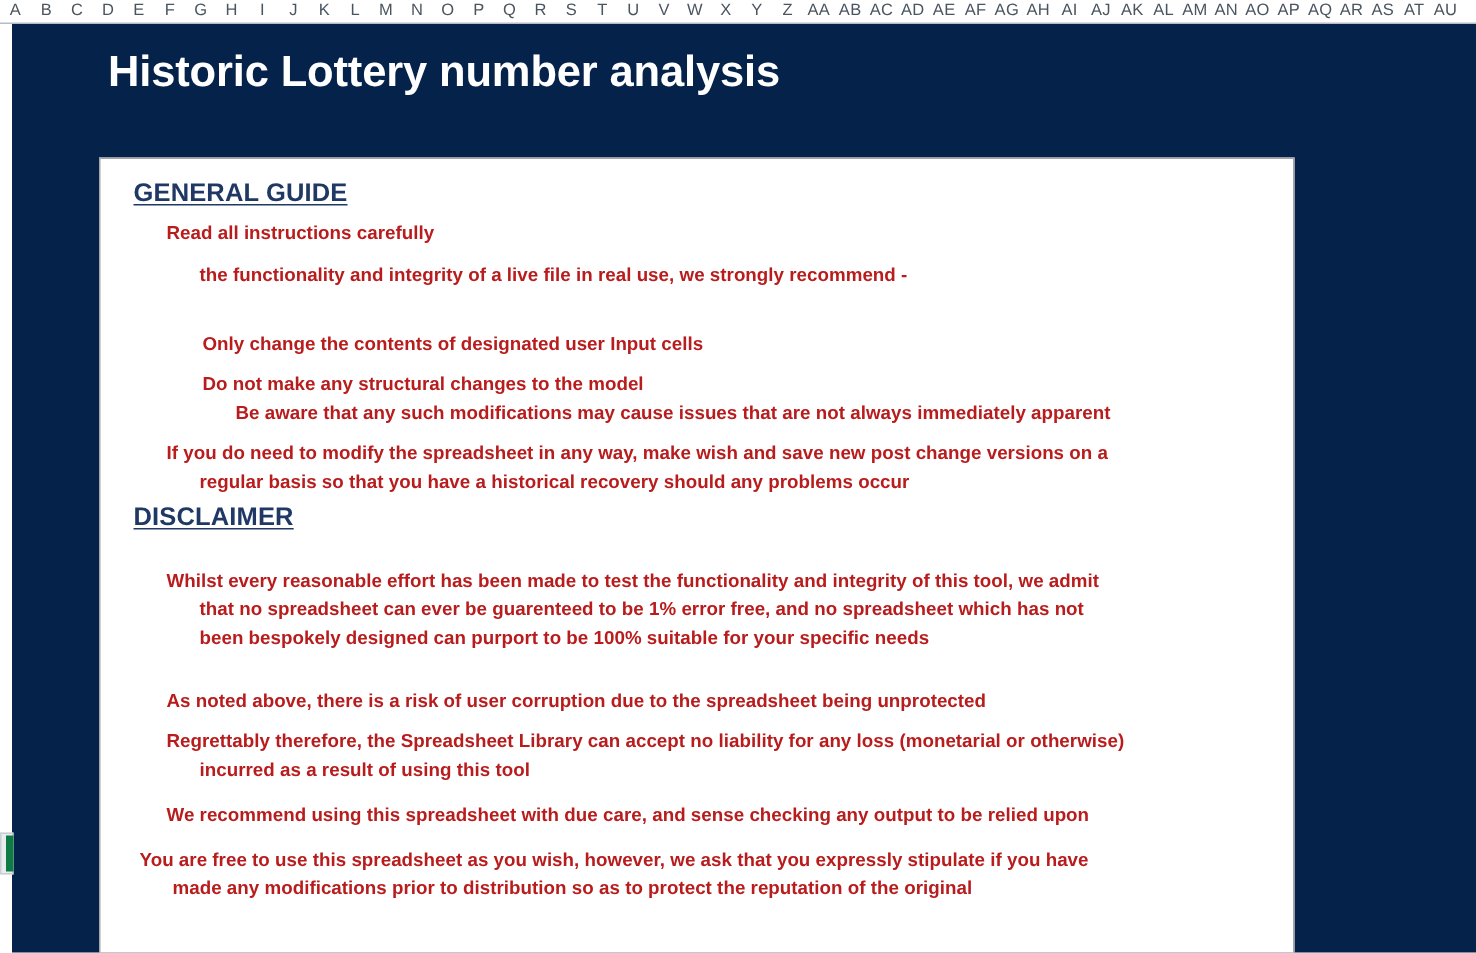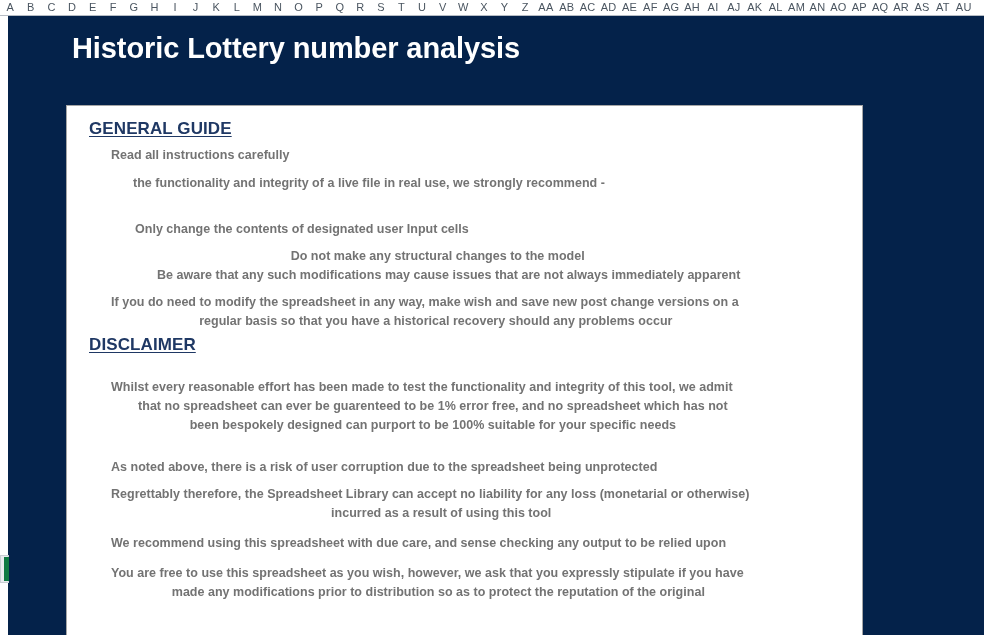--- a/index.html
+++ b/index.html
@@ -89,25 +89,24 @@
     text-decoration: underline;
     text-underline-offset: 2px;
     font-family: "Liberation Sans", sans-serif;
     white-space: nowrap;
     letter-spacing: 0.1px;
   }
   .para {
     position: absolute;
     font-size: 12.5px;
     font-weight: bold;
-    color: #737373;
+    color: #b91c1c;
     font-family: "Liberation Sans", sans-serif;
     line-height: 19px;
     letter-spacing: 0.02px;
-    text-align: center;
   }
   .para .ln {
     display: block;
     white-space: nowrap;
   }
   .para .ln.ind {
     padding-left: 22px;
   }
 
   
@@ -216,21 +215,21 @@
       <div class="para" style="left: 44px; top: 352px;">
         <span class="ln">As noted above, there is a risk of user corruption due to the spreadsheet being unprotected</span>
       </div>
       <div class="para" style="left: 44px; top: 379px;">
         <span class="ln">Regrettably therefore, the Spreadsheet Library can accept no liability for any loss (monetarial or otherwise)</span>
         <span class="ln ind">incurred as a result of using this tool</span>
       </div>
       <div class="para" style="left: 44px; top: 428px;">
         <span class="ln">We recommend using this spreadsheet with due care, and sense checking any output to be relied upon</span>
       </div>
-      <div class="para" style="left: 44px; top: 458px;">
+      <div class="para" style="left: 26px; top: 458px;">
         <span class="ln">You are free to use this spreadsheet as you wish, however, we ask that you expressly stipulate if you have</span>
         <span class="ln ind">made any modifications prior to distribution so as to protect the reputation of the original</span>
       </div>
     </div>
 </div>
 
 <div id="cell-marker-frame"></div>
 <div id="cell-marker"></div>
 
 </body></html>

